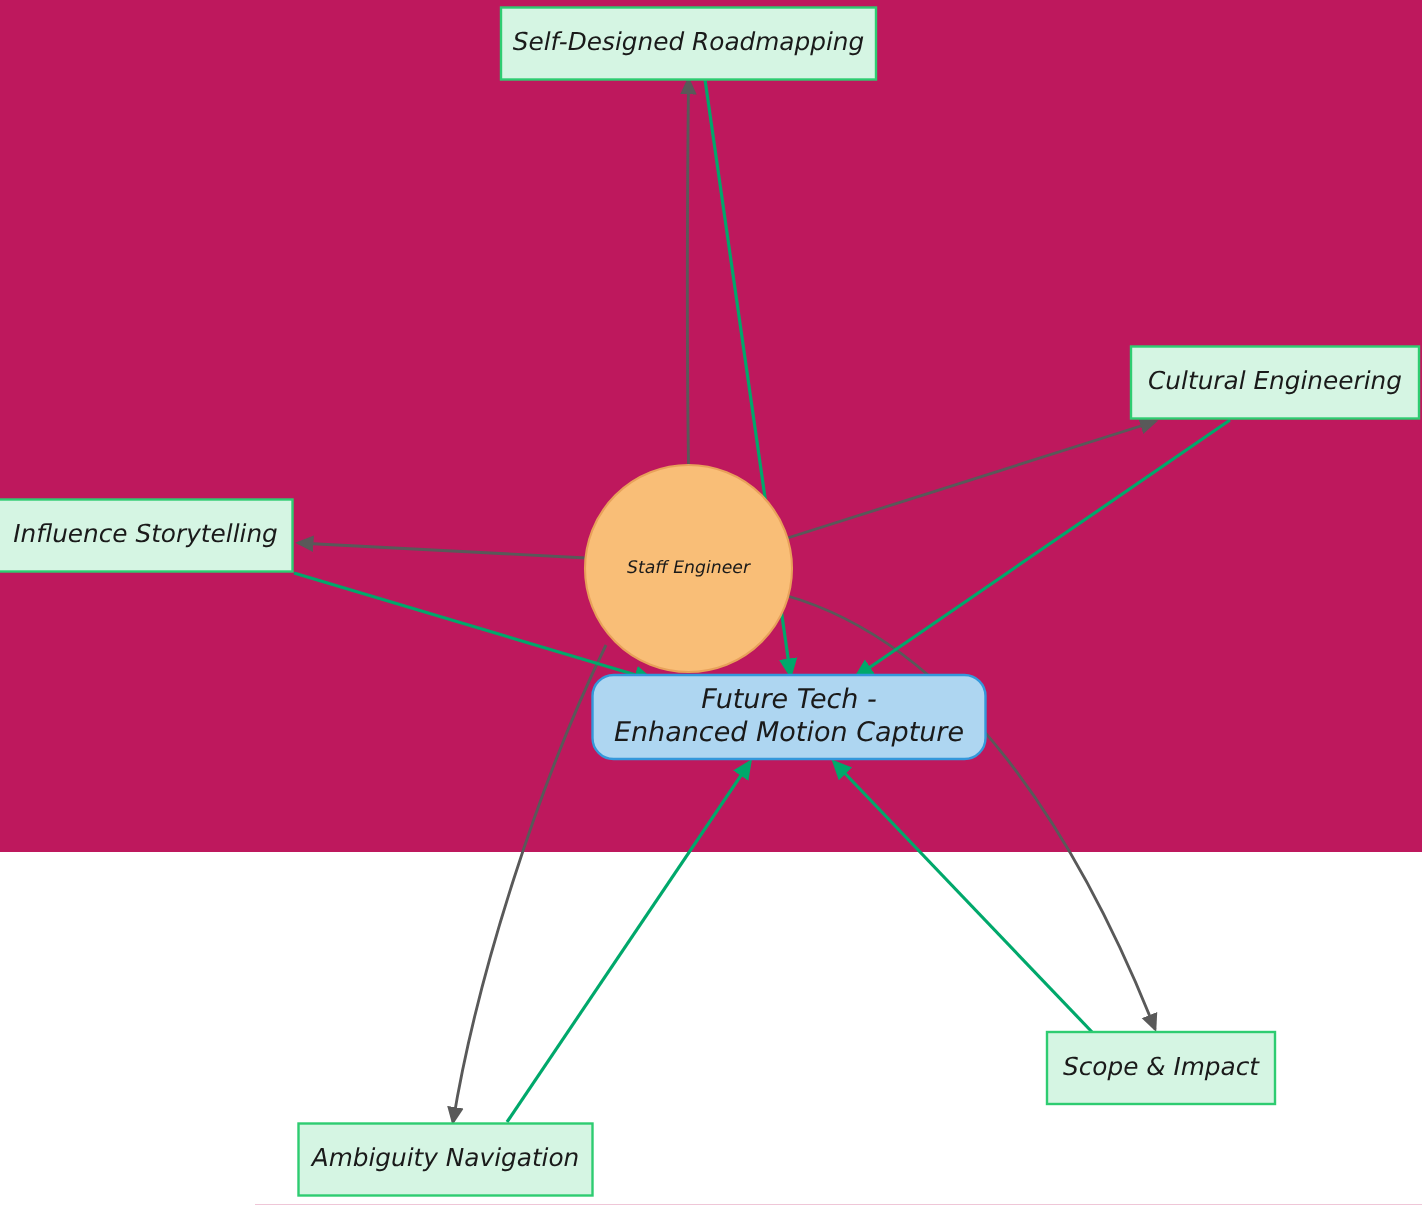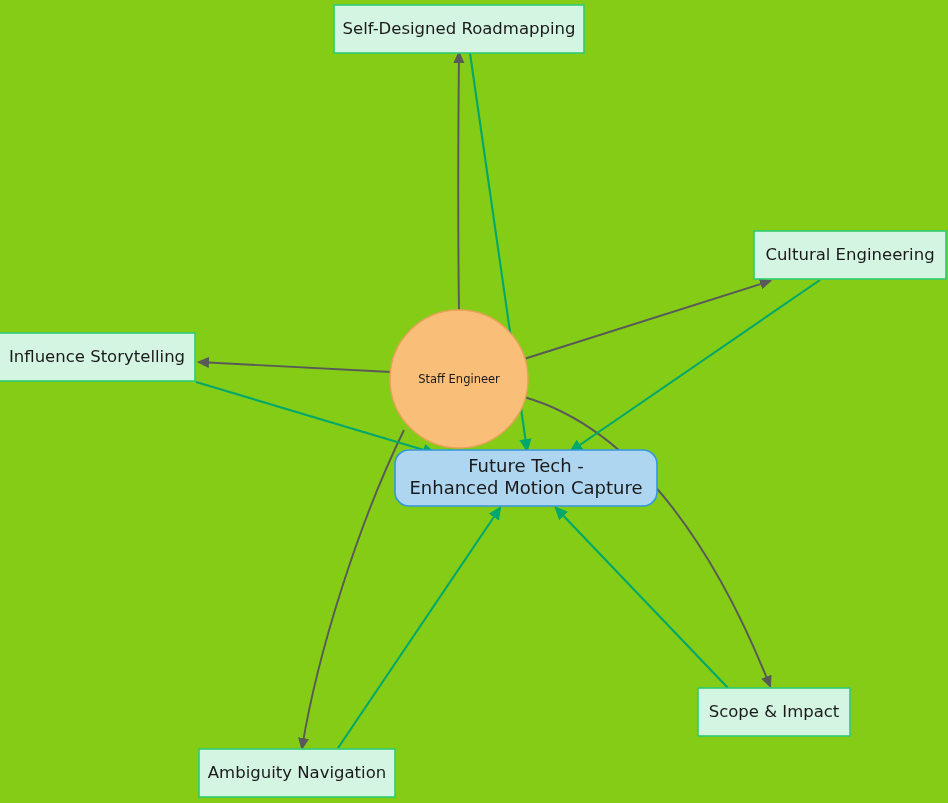--- a/index.html
+++ b/index.html
@@ -9,22 +9,23 @@
   }
   body {
     width: 948px;
     height: 803px;
     font-family: "DejaVu Sans", "Liberation Sans", sans-serif;
     overflow: hidden;
   }
   #diagram-canvas {
     position: relative;
     width: 948px;
-    height: 803px;
-    background: #84cc16;
+    height: 568px;
+    background: #be185d;
+    font-style: italic;
   }
   svg.graph {
     display: block;
     width: 948px;
     height: 803px;
   }
   .edge-path {
     fill: none;
     stroke-linecap: butt;
   }

